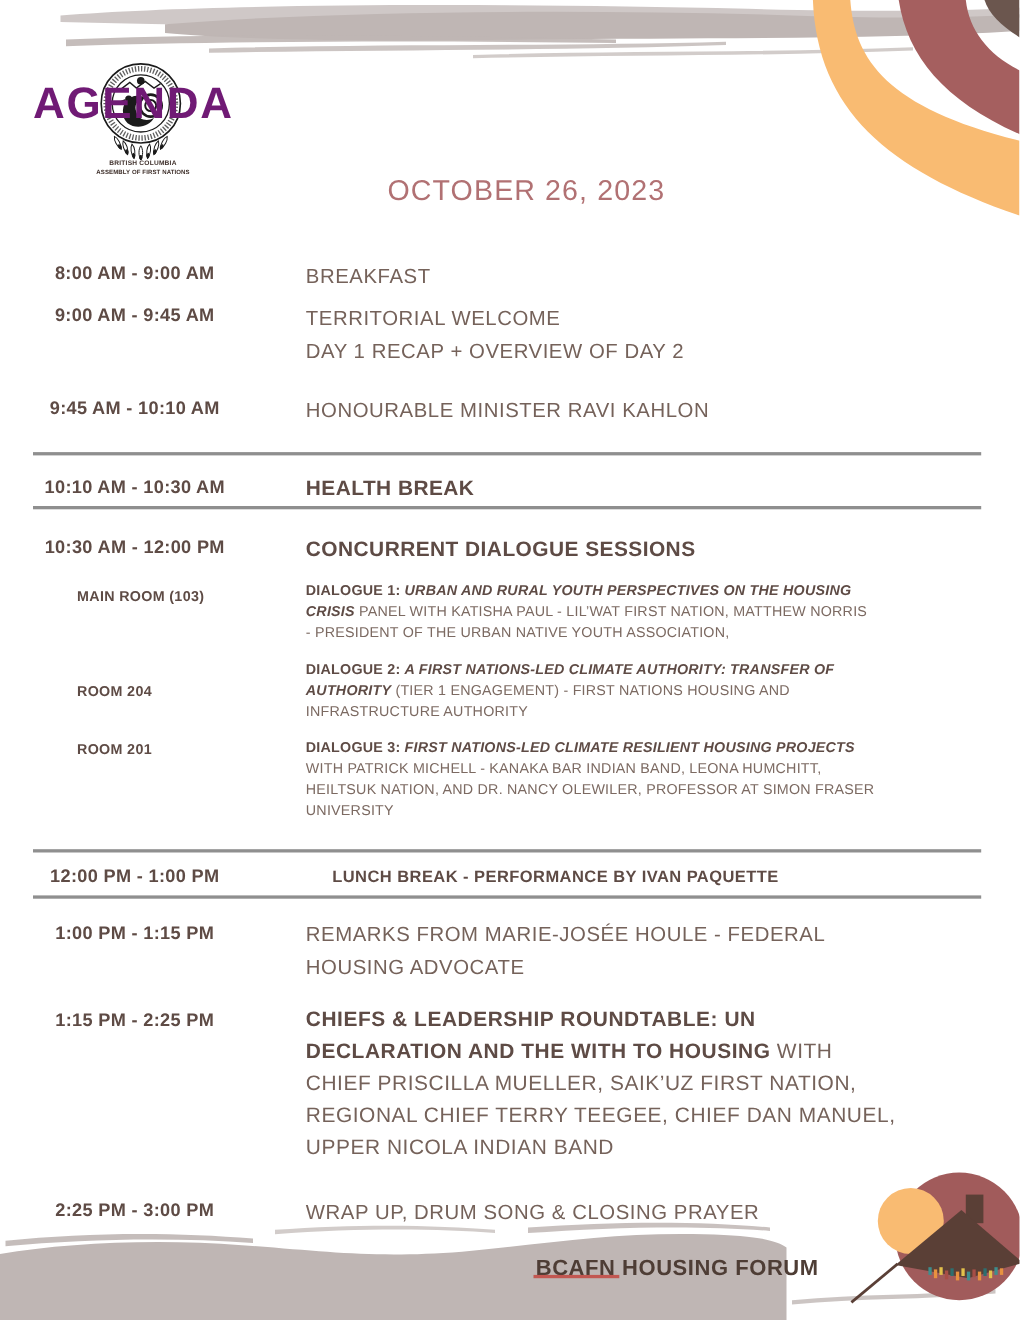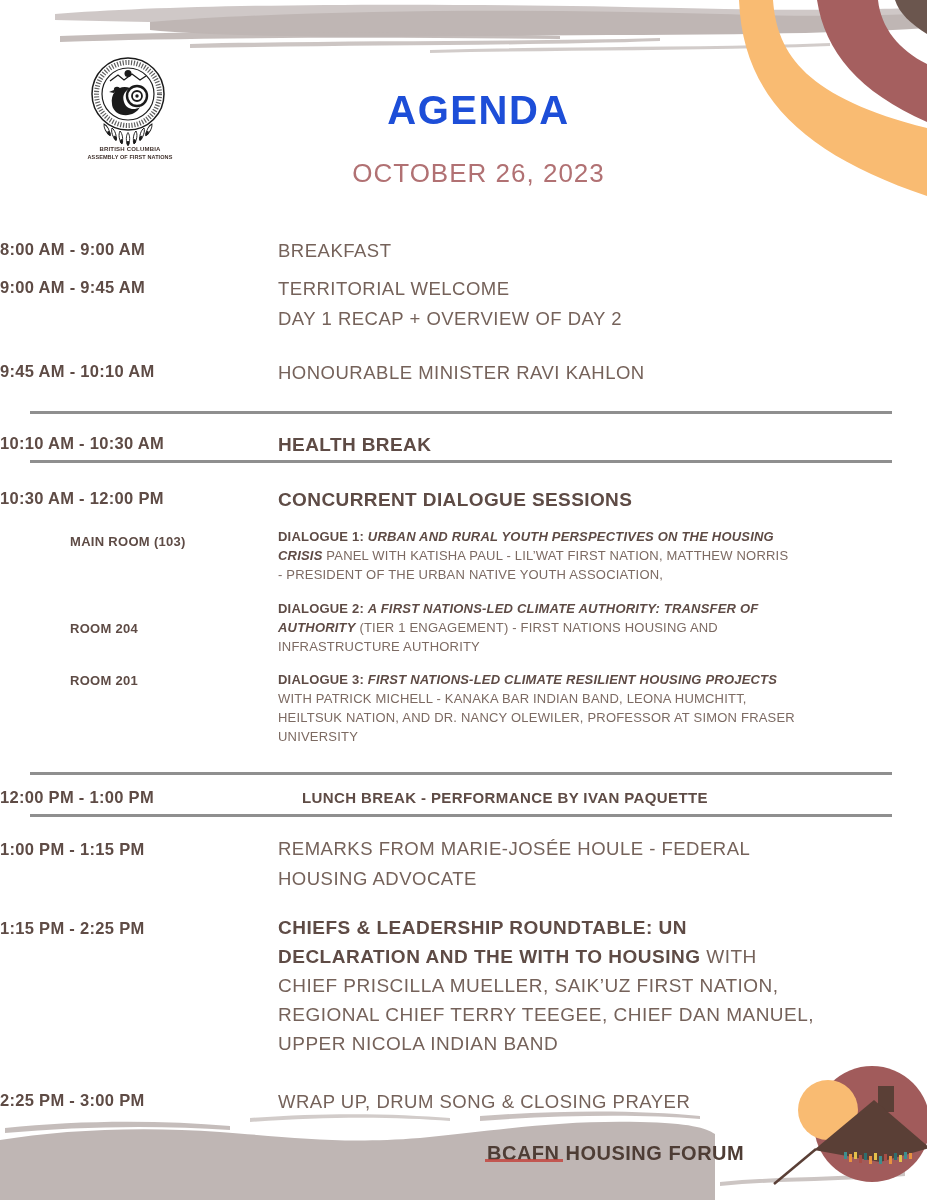--- a/index.html
+++ b/index.html
@@ -4,25 +4,25 @@
 <style>
   html,body{margin:0;padding:0;background:#ffffff;}
   .page{position:relative;width:927px;height:1200px;background:#ffffff;overflow:hidden;
         font-family:"Liberation Sans",sans-serif;margin:0 auto;}
   svg{display:block;}
   .decor{position:absolute;pointer-events:none;}
   .brush-top{top:0;left:0;}
   .ribbons{top:0;right:0;}
   .brush-bottom{bottom:0;left:0;}
   .logo{position:absolute;left:70px;top:54px;width:120px;}
-  .title{position:absolute;top:88px;left:0;right:0;margin:0;text-align:center;padding-left:30px;
-         font-size:40px;font-weight:700;letter-spacing:1.5px;color:#1d4ed8;}
+  .title{position:absolute;top:72px;left:0;right:0;margin:0;text-align:left;padding-left:30px;
+         font-size:40px;font-weight:700;letter-spacing:1.5px;color:#701a75;}
   .date{position:absolute;top:158px;left:0;right:0;text-align:center;padding-left:30px;
         font-size:26px;font-weight:400;letter-spacing:1px;color:#B17173;}
-  .time{position:absolute;left:0;width:245px;text-align:left;
+  .time{position:absolute;left:0;width:245px;text-align:center;
         font-size:16.5px;font-weight:700;color:#5E4B45;letter-spacing:.3px;}
   .item{position:absolute;left:278px;font-size:18.5px;color:#75625A;letter-spacing:.5px;line-height:30px;}
   .strong{font-weight:700;color:#5E4B45;font-size:19px;letter-spacing:.4px;}
   .lunch{font-size:15px;margin-left:24px;}
   .room{position:absolute;left:70px;font-size:13px;font-weight:600;color:#5E4B45;letter-spacing:.3px;}
   .dlg{position:absolute;left:278px;font-size:13px;line-height:19px;color:#7C6A62;letter-spacing:.2px;}
   .dh{font-weight:700;color:#5E4B45;text-align:right;}
   .dt{font-weight:700;font-style:italic;color:#5E4B45;text-align:center;}
   .rtb{font-weight:700;color:#5E4B45;}
   .divider{position:absolute;left:30px;width:862px;height:3px;background:#8F8F8F;}

